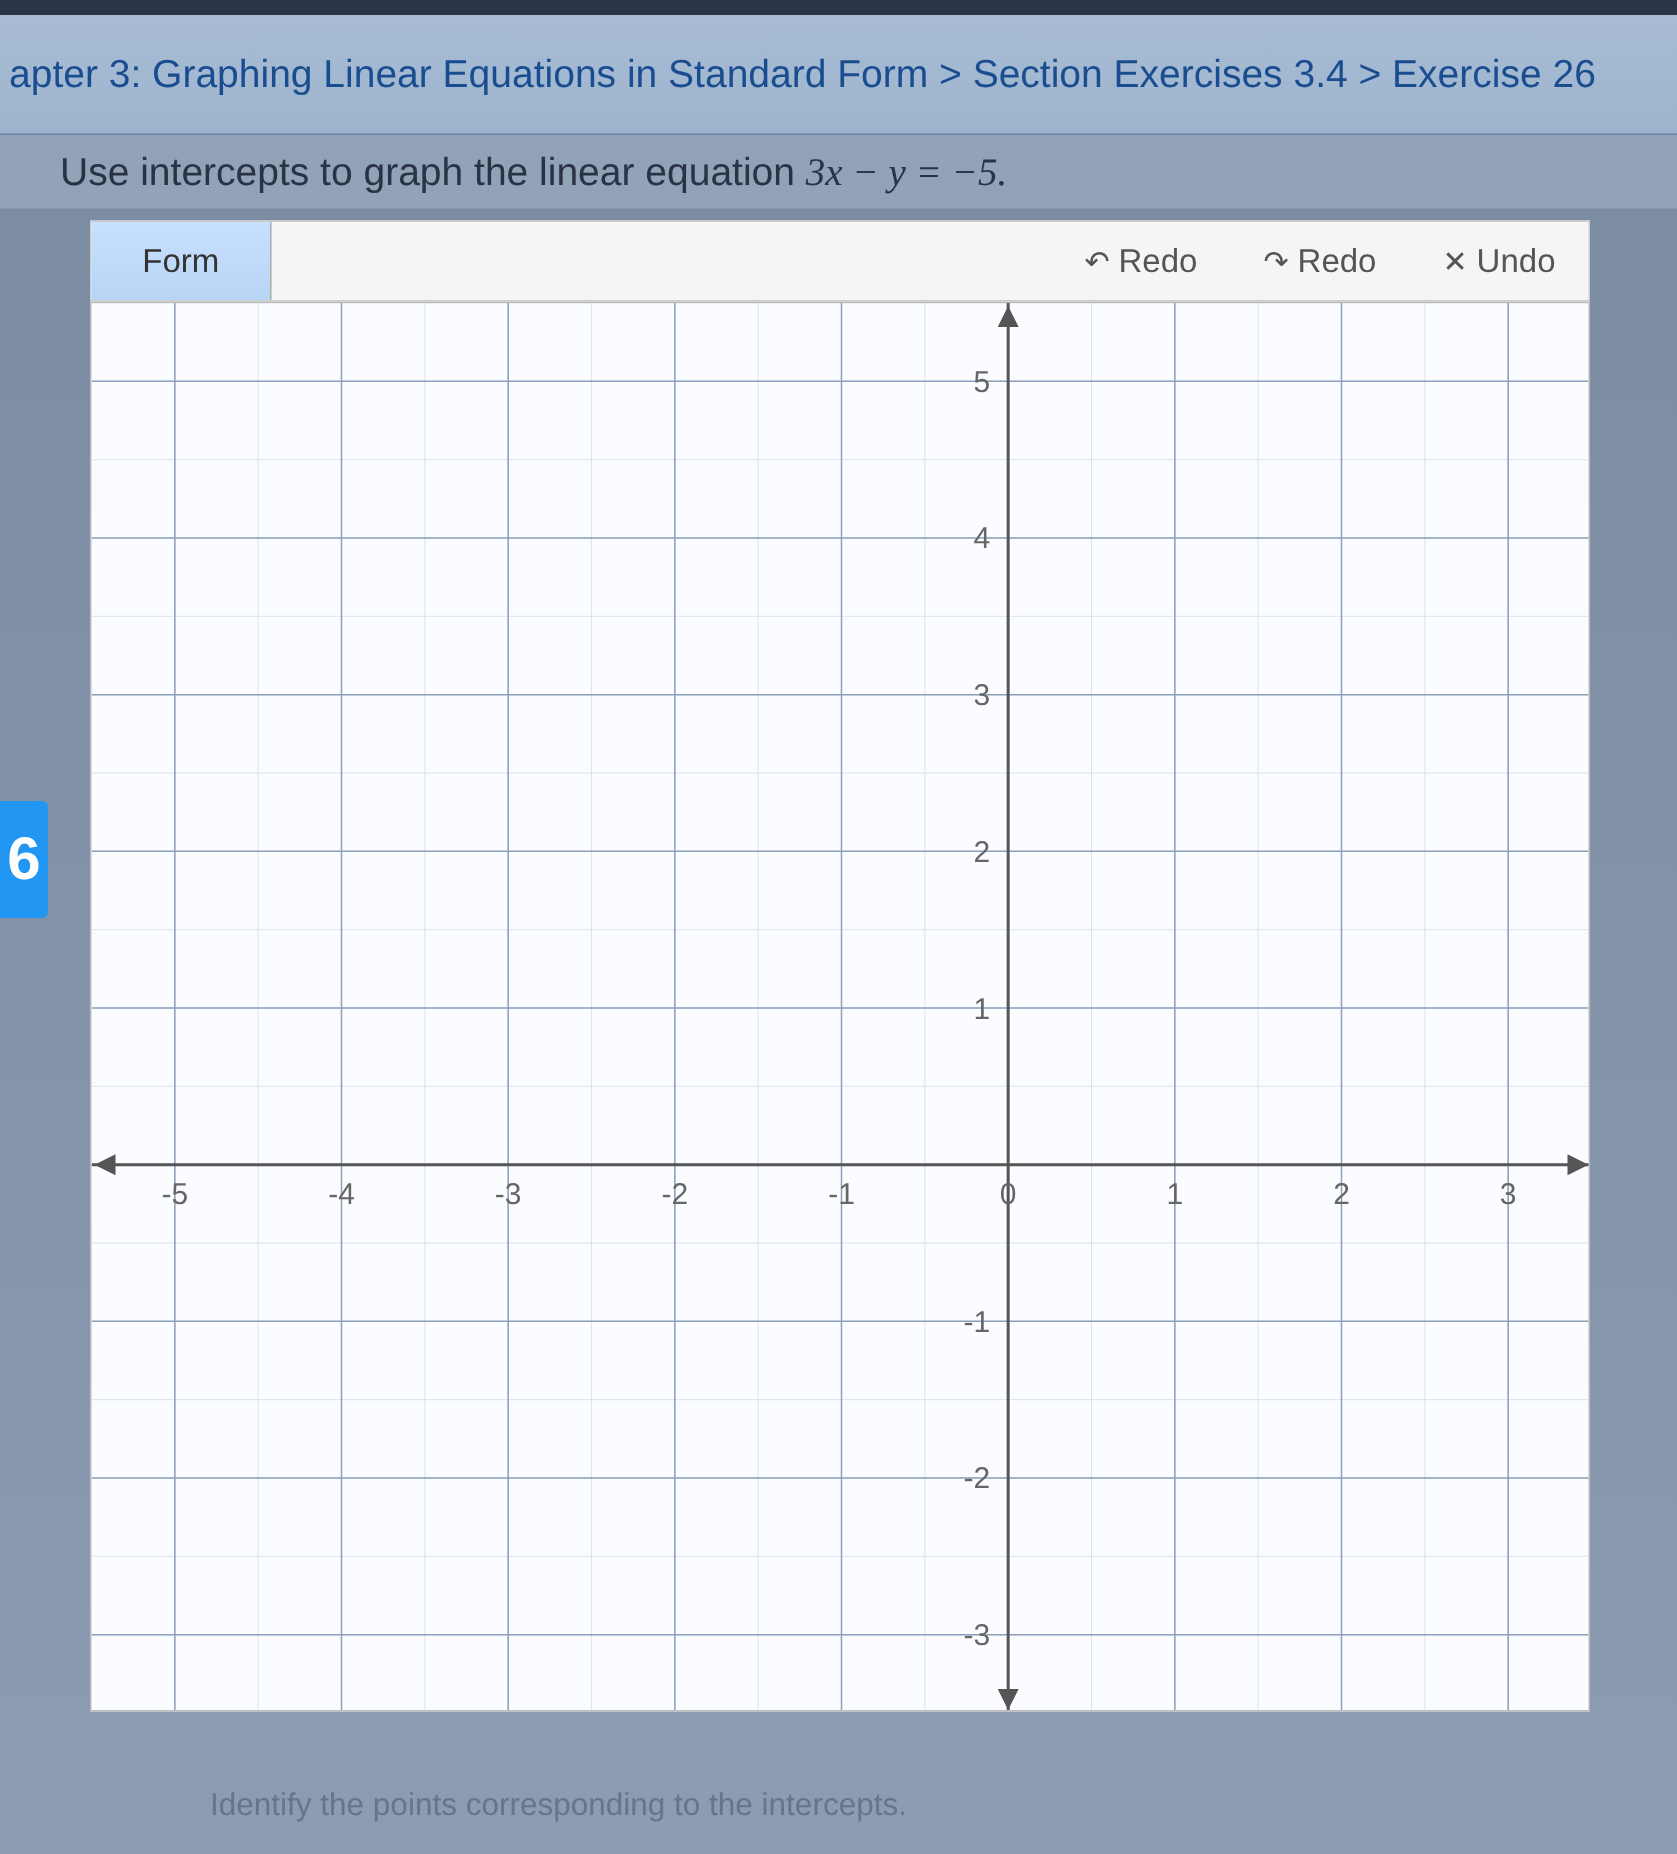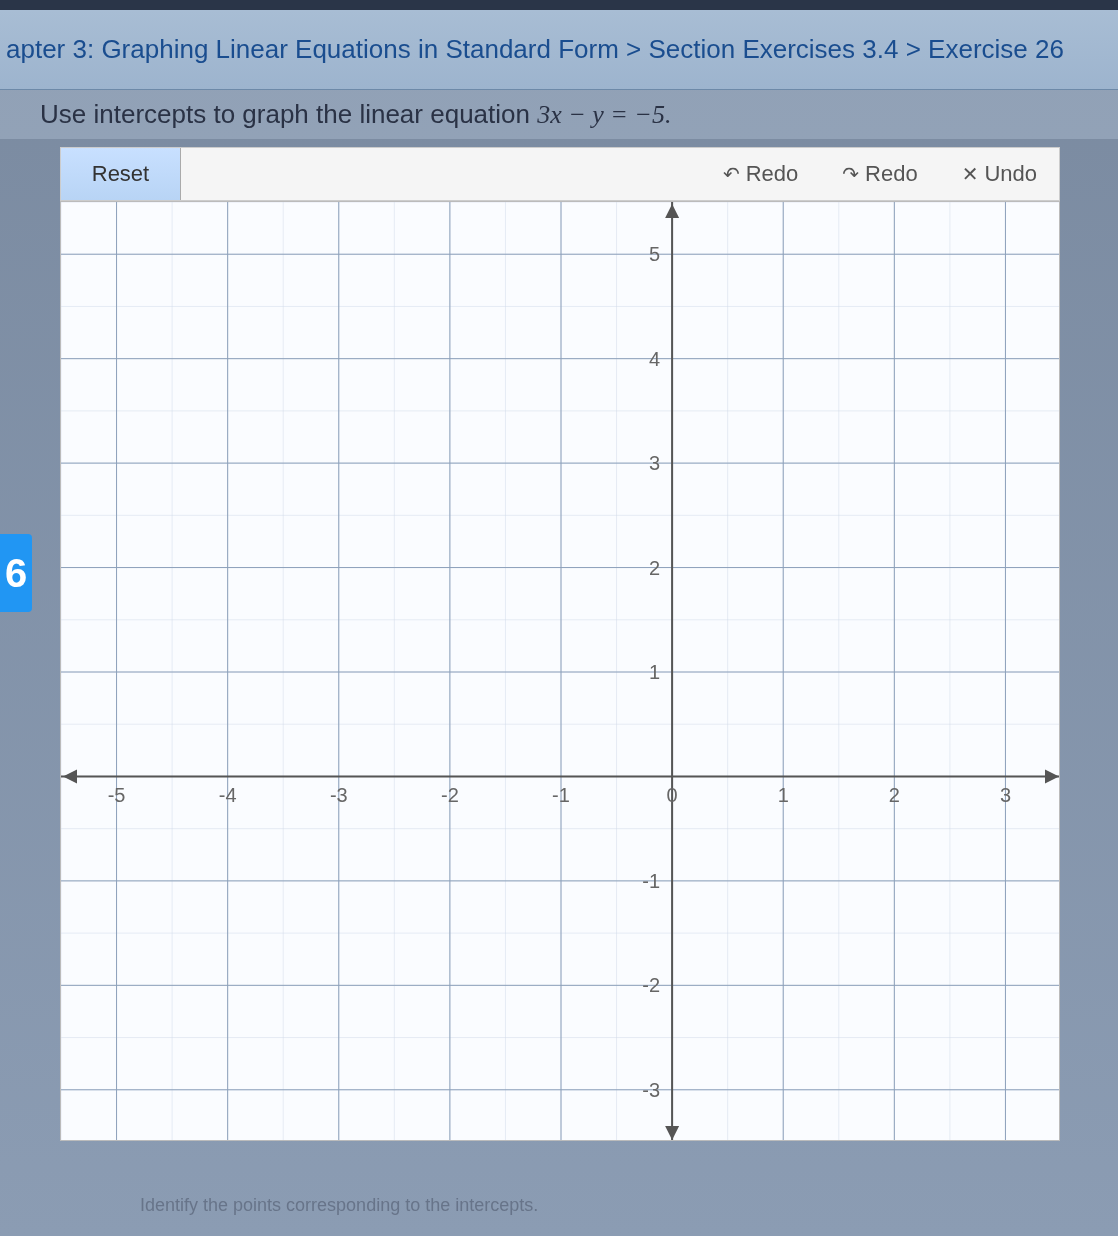--- a/index.html
+++ b/index.html
@@ -111,21 +111,21 @@
     .tick-label-y {
       font-size: 20px;
       fill: #666;
       font-family: Arial, sans-serif;
       text-anchor: end;
     }
     .bottom-text {
       position: absolute;
       bottom: 20px;
       left: 140px;
-      font-size: 18px;
+      font-size: 21px;
       color: rgba(80,90,110,0.6);
     }
   </style>
 </head>
 <body>
 
 <div class="top-edge"></div>
 
 <div class="breadcrumb">
   <span>apter 3: Graphing Linear Equations in Standard Form &gt; Section Exercises 3.4 &gt; Exercise 26</span>
@@ -137,21 +137,21 @@
 </div>
 
 <div class="content-wrap">
   <div class="side-tab">
     <span>6</span>
   </div>
 
   <div class="graph-panel">
     <div class="toolbar">
       <div class="line-button">
-        <span>Reset</span>
+        <span>Form</span>
       </div>
       <div class="toolbar-spacer"></div>
       <div class="toolbar-btn">
         <span class="icon">↶</span>
         <span>Redo</span>
       </div>
       <div class="toolbar-btn">
         <span class="icon">↷</span>
         <span>Redo</span>
       </div>

